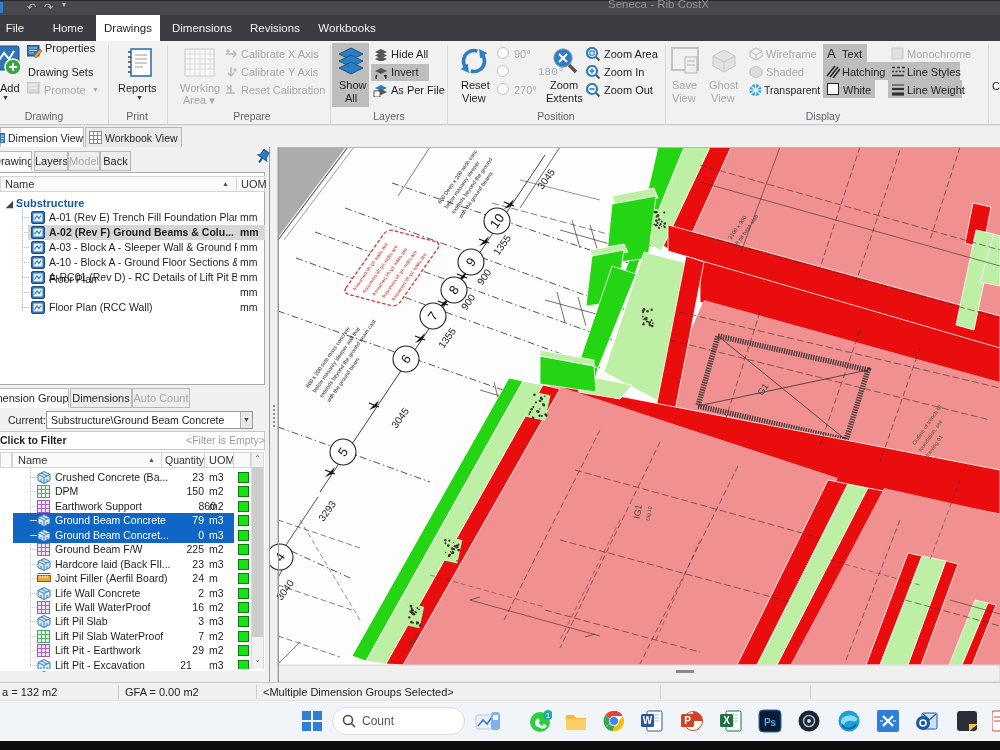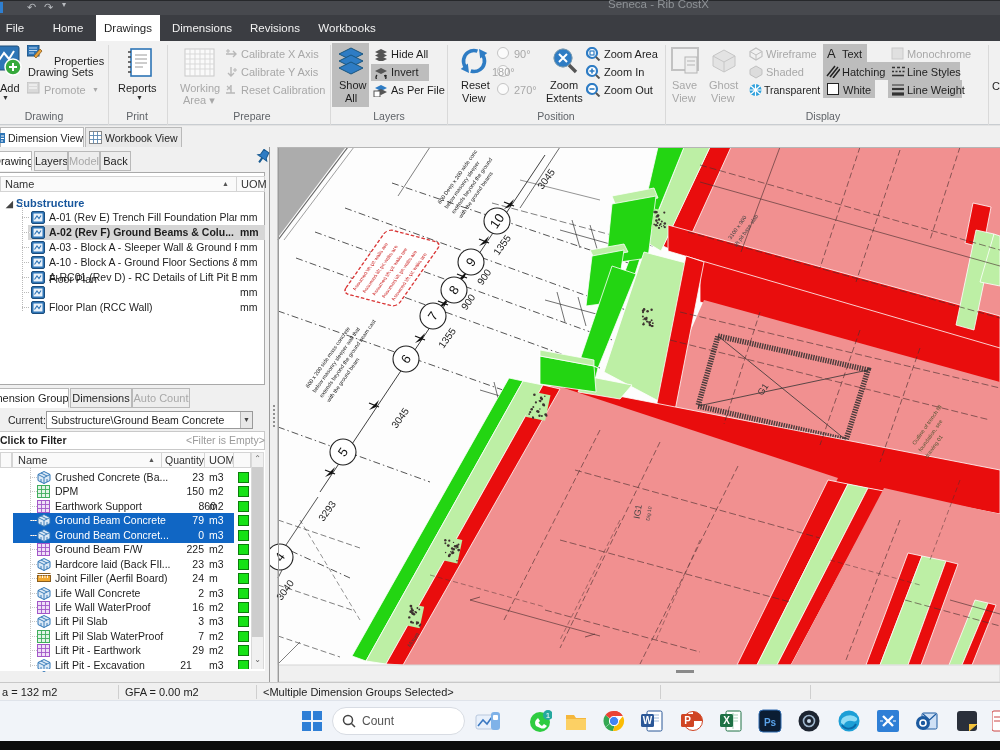--- a/index.html
+++ b/index.html
@@ -73,21 +73,21 @@
     <circle cx="21" cy="22" r="8" fill="#37a93c" stroke="#fff" stroke-width="1.5"></circle>
     <path d="M21 18 v8 M17 22 h8" stroke="#fff" stroke-width="2"></path>
   </svg>
   <span class="smalltxt" style="left:0px;top:41px;">Add</span>
   <span class="abs" style="left:2px;top:53px;font-size:7px;color:#333;">▼</span>
   <svg class="abs" style="left:27px;top:4px;" width="16" height="14">
     <rect x="0" y="0" width="12" height="11" fill="#2e75b6" stroke="#1e4e79"></rect>
     <path d="M2 3 h8 M2 5.5 h8 M2 8 h5" stroke="#bcd6ee" stroke-width="1"></path>
     <path d="M7 11 L13 4 L15 6 L9 13 Z" fill="#e8a33d" stroke="#8a5d1e" stroke-width="0.8"></path>
   </svg>
-  <span class="smalltxt" style="left:45px;top:14px;margin-left:9px;">Properties</span>
+  <span class="smalltxt" style="left:45px;top:1px;">Properties</span>
   <span class="smalltxt" style="left:28px;top:25px;">Drawing Sets</span>
   <svg class="abs" style="left:27px;top:41px;" width="14" height="13">
     <rect x="0" y="0" width="12" height="11" fill="#d9d9d9" stroke="#bdbdbd"></rect>
     <path d="M2 3 h8 M2 6 h8" stroke="#fff" stroke-width="1"></path>
   </svg>
   <span class="smalltxt dis" style="left:44px;top:43px;">Promote</span>
   <span class="abs dis" style="left:92px;top:45px;font-size:7px;">▼</span>
   <div class="glabel" style="left:-16px;">Drawing</div>
 
   <svg class="abs" style="left:127px;top:7px;" width="26" height="30">
@@ -156,21 +156,21 @@
     <circle cx="15" cy="15" r="10.5" fill="none" stroke="#2e7cc4" stroke-width="3.6" stroke-dasharray="26 7"></circle>
     <polygon points="26,8 30.5,16 21.5,16.5" fill="#2e7cc4"></polygon>
     <polygon points="4,22 -0.5,14 8.5,13.5" fill="#2e7cc4"></polygon>
     </g>
   </svg>
   <span class="smalltxt" style="left:461px;top:38px;">Reset</span>
   <span class="smalltxt" style="left:462px;top:51px;">View</span>
   <span class="abs" style="left:497px;top:6px;width:12px;height:12px;border:1px solid #c4c4c4;border-radius:50%;background:#fbfbfb;"></span>
   <span class="smalltxt dis" style="left:514px;top:7px;">90°</span>
   <span class="abs" style="left:497px;top:24px;width:12px;height:12px;border:1px solid #c4c4c4;border-radius:50%;background:#fbfbfb;"></span>
-  <span class="smalltxt dis" style="left:492px;top:25px;">180°</span>
+  <span class="smalltxt dis" style="left:538px;top:25px;font-family:Liberation Mono, monospace;">180°</span>
   <span class="abs" style="left:497px;top:42px;width:12px;height:12px;border:1px solid #c4c4c4;border-radius:50%;background:#fbfbfb;"></span>
   <span class="smalltxt dis" style="left:514px;top:43px;">270°</span>
   <svg class="abs" style="left:550px;top:5px;" width="32" height="32">
     <circle cx="13" cy="12" r="9" fill="#2e7cc4" stroke="#18557f"></circle>
     <circle cx="13" cy="12" r="9" fill="none" stroke="#fff" stroke-width="1" opacity="0.4"></circle>
     <path d="M9 8 l8 8 M17 8 l-8 8" stroke="#fff" stroke-width="2"></path>
     <path d="M19 19 l7 7" stroke="#555" stroke-width="3.4"></path>
   </svg>
   <span class="smalltxt" style="left:550px;top:38px;">Zoom</span>
   <span class="smalltxt" style="left:546px;top:51px;">Extents</span>

